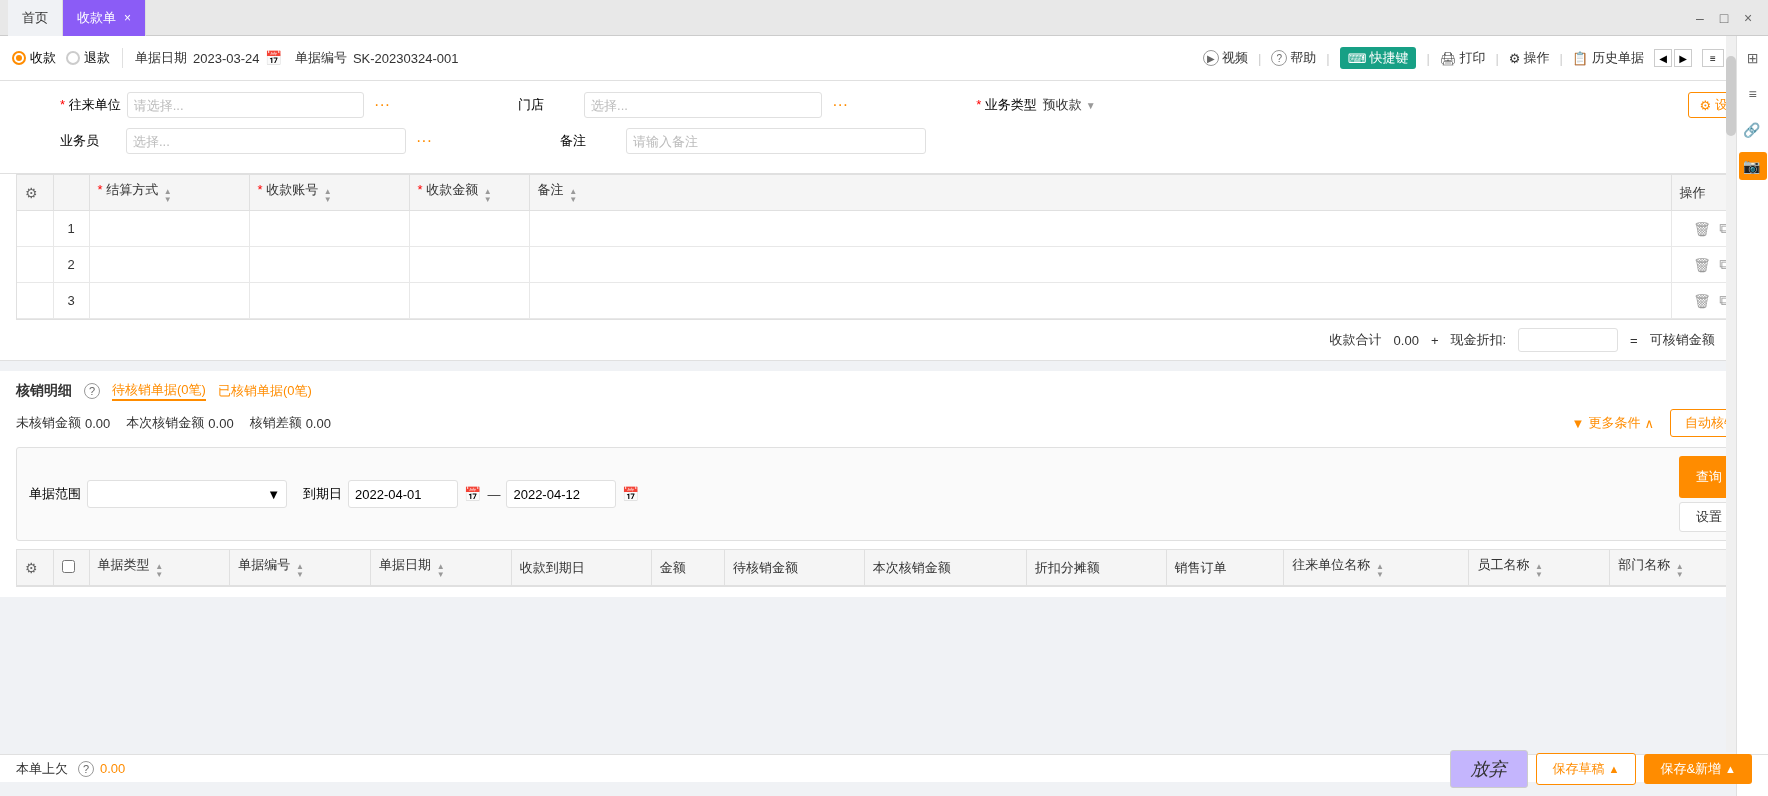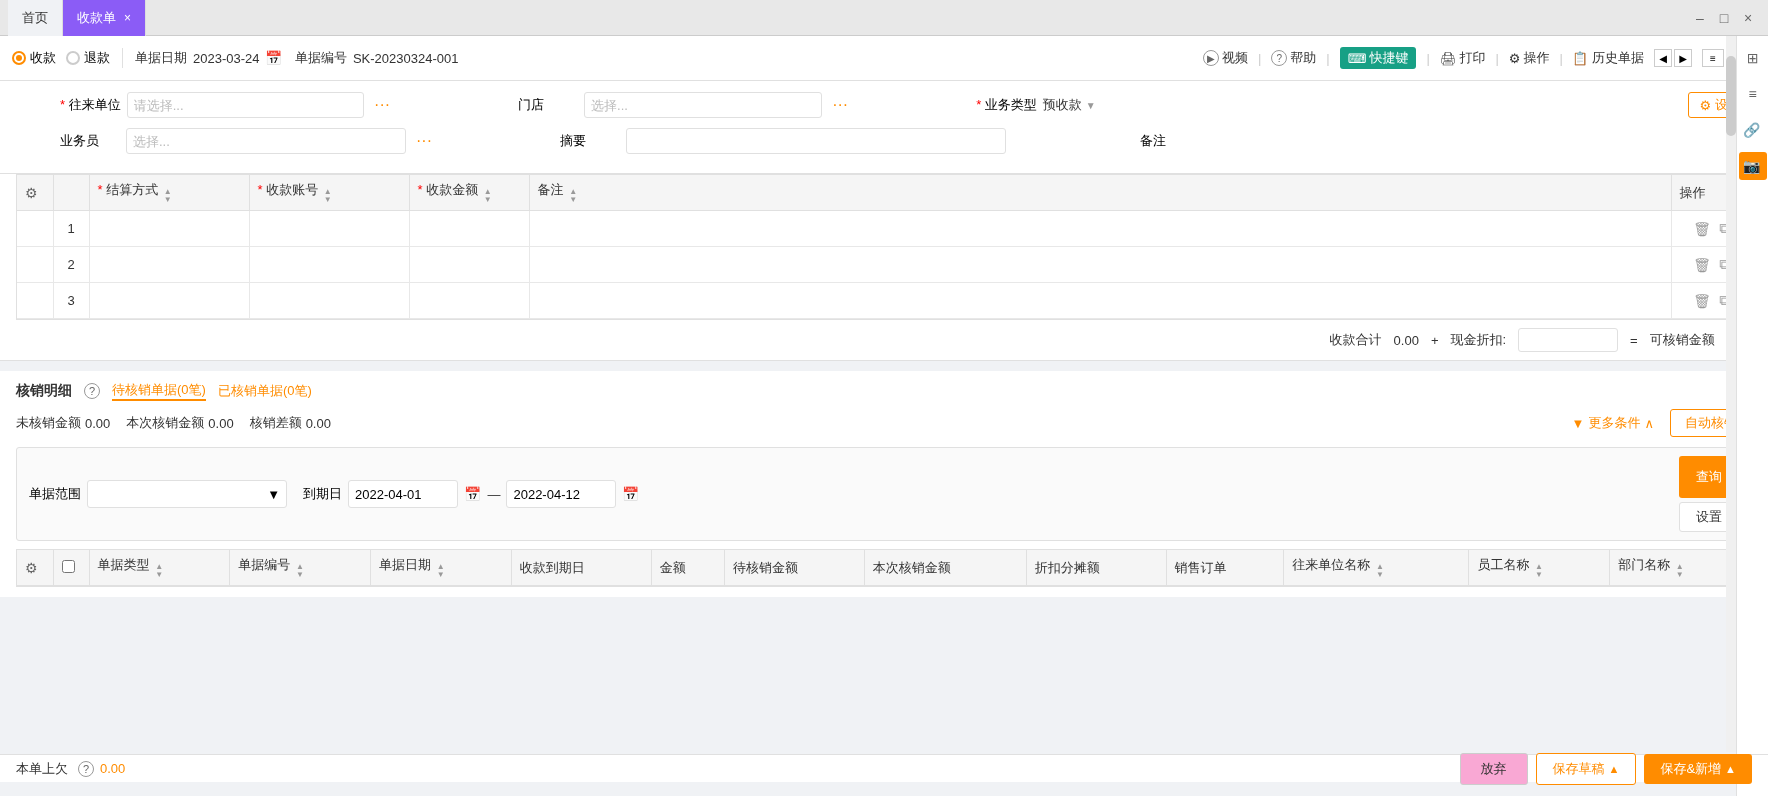--- a/index.html
+++ b/index.html
@@ -170,22 +170,22 @@
     .footer {
       position: fixed; bottom: 14px; left: 0; right: 0;
       background: #fff; border-top: 1px solid #e0e0e0;
       display: flex; align-items: center; padding: 8px 16px; height: 28px;
       z-index: 100;
     }
     .footer-info { display: flex; align-items: center; gap: 6px; font-size: 13px; color: #333; }
     .footer-help { width: 16px; height: 16px; border-radius: 50%; border: 1px solid #999; display: flex; align-items: center; justify-content: center; font-size: 11px; color: #666; cursor: pointer; margin-left: 4px; }
     .footer-spacer { flex: 1; }
     .footer-btn-abandon {
-      background: #f9a8d4; border: 1px solid #ccc; color: #333;
-      padding: 6px 20px; border-radius: 3px; cursor: pointer; font-size: 13px; margin-right: 8px;
+      background: #c4b5fd; border: 1px solid #ccc; color: #333;
+      padding: 6px 20px; border-radius: 3px; cursor: pointer; font-size: 18px; margin-right: 8px; font-style: italic;
     }
     .footer-btn-draft {
       background: #fff; border: 1px solid #ff8c00; color: #ff8c00;
       padding: 6px 16px; border-radius: 3px; cursor: pointer; font-size: 13px;
       display: flex; align-items: center; gap: 4px; margin-right: 8px;
     }
     .footer-btn-save {
       background: #ff8c00; border: none; color: #fff;
       padding: 6px 16px; border-radius: 3px; cursor: pointer; font-size: 13px;
       display: flex; align-items: center; gap: 4px;
@@ -330,26 +330,23 @@
       <span>⚙</span>
       <span>设置</span>
     </button>
   </div>
   <div class="form-row">
     <div class="form-field" style="max-width:420px;">
       <span class="field-label">业务员</span>
       <input class="field-input" type="text" style="max-width: 280px;" placeholder="选择...">
       <span class="field-dots">···</span>
     </div>
-    <div class="form-field" style="margin-left: 80px; max-width:500px;">
-      <span class="field-label">摘要</span>
-      <input class="field-input" type="text" style="max-width: 380px;">
-    </div>
     <div class="form-field" style="margin-left: 80px;">
       <span class="field-label">备注</span>
+      <input class="field-input" type="text" style="max-width: 300px;" placeholder="请输入备注">
     </div>
   </div>
 </div>
 
 <div class="table-section">
   <div class="table-container">
     <table class="data-table">
       <thead>
         <tr>
           <th class="th-gear"><span class="gear-icon">⚙</span></th>

